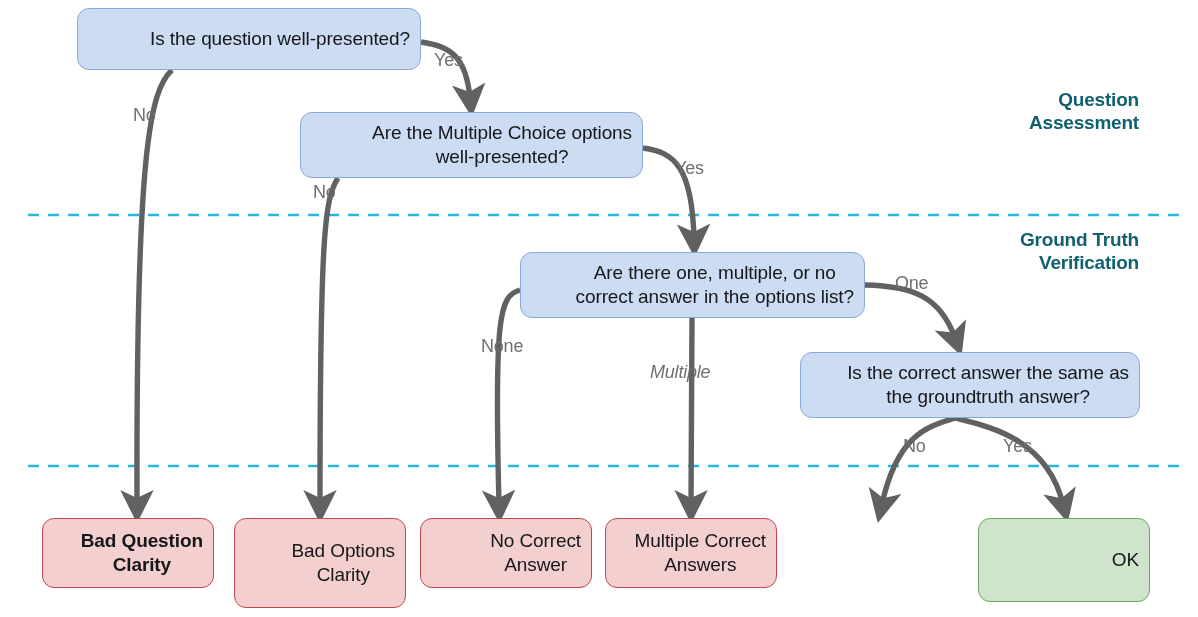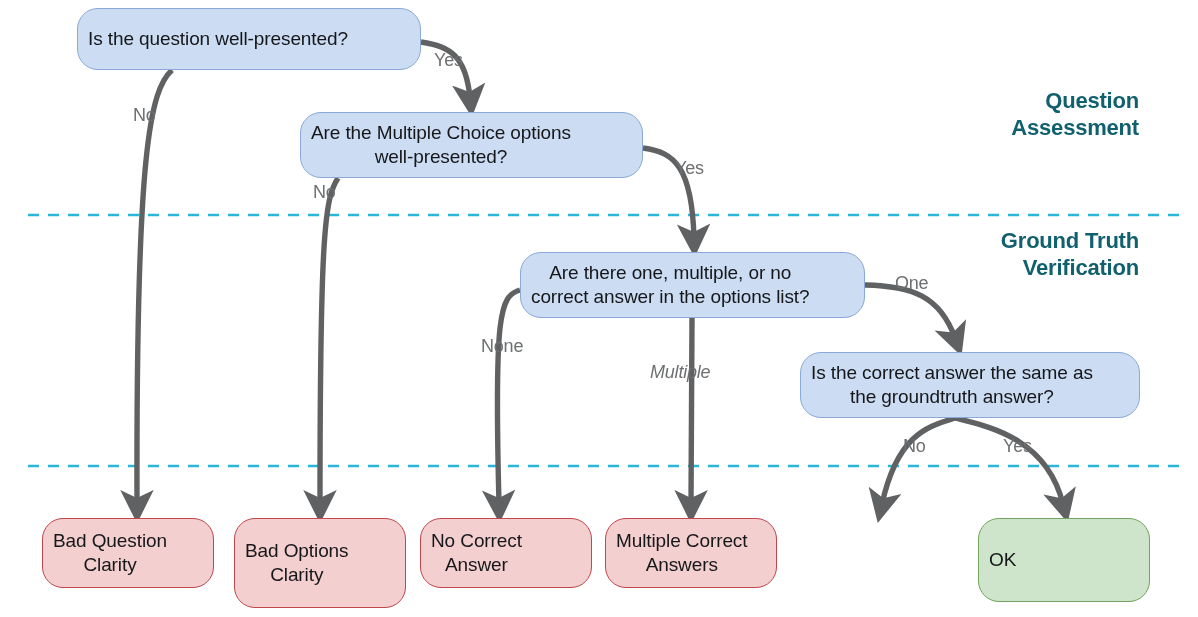--- a/index.html
+++ b/index.html
@@ -22,23 +22,23 @@
     left: 0;
     top: 0;
     width: 1198px;
     height: 617px;
   }
   .node {
     position: absolute;
     box-sizing: border-box;
     display: flex;
     align-items: center;
-    justify-content: flex-start;
+    justify-content: flex-end;
     text-align: center;
-    border-radius: 21px;
+    border-radius: 12px;
     font-size: 19px;
     line-height: 1.28;
     color: #15171a;
     letter-spacing: -0.1px;
     padding: 4px 10px;
     white-space: pre-line;
   }
   .node.decision {
     background: #ccdcf2;
     border: 1.6px solid #8aa9d6;
@@ -48,21 +48,21 @@
     border: 1.6px solid #c0474b;
   }
   .node.good {
     background: #cfe5cb;
     border: 1.6px solid #72a362;
   }
   .section-label {
     position: absolute;
     color: #11606e;
     font-weight: bold;
-    font-size: 22px;
+    font-size: 19px;
     line-height: 1.22;
     text-align: right;
     white-space: pre-line;
     letter-spacing: -0.2px;
   }
   .edge-label {
     position: absolute;
     font-size: 18px;
     color: #6d6f71;
     letter-spacing: -0.2px;
@@ -119,21 +119,21 @@
   <div class="node decision" style="left:520px; top:252px; width:345px; height:66px;">
     <span>Are there one, multiple, or no
 correct answer in  the options list?</span>
   </div>
 
   <div class="node decision" style="left:800px; top:352px; width:340px; height:66px;">
     <span>Is the correct answer the same as
 the groundtruth answer?</span>
   </div>
 
-  <div class="node bad" style="left:42px; top:518px; width:172px; height:70px;">
+  <div class="node bad" style="left:42px; top:518px; width:172px; height:70px;font-weight:bold;">
     <span>Bad Question
 Clarity</span>
   </div>
 
   <div class="node bad" style="left:234px; top:518px; width:172px; height:90px;">
     <span>Bad Options
 Clarity</span>
   </div>
 
   <div class="node bad" style="left:420px; top:518px; width:172px; height:70px;">

